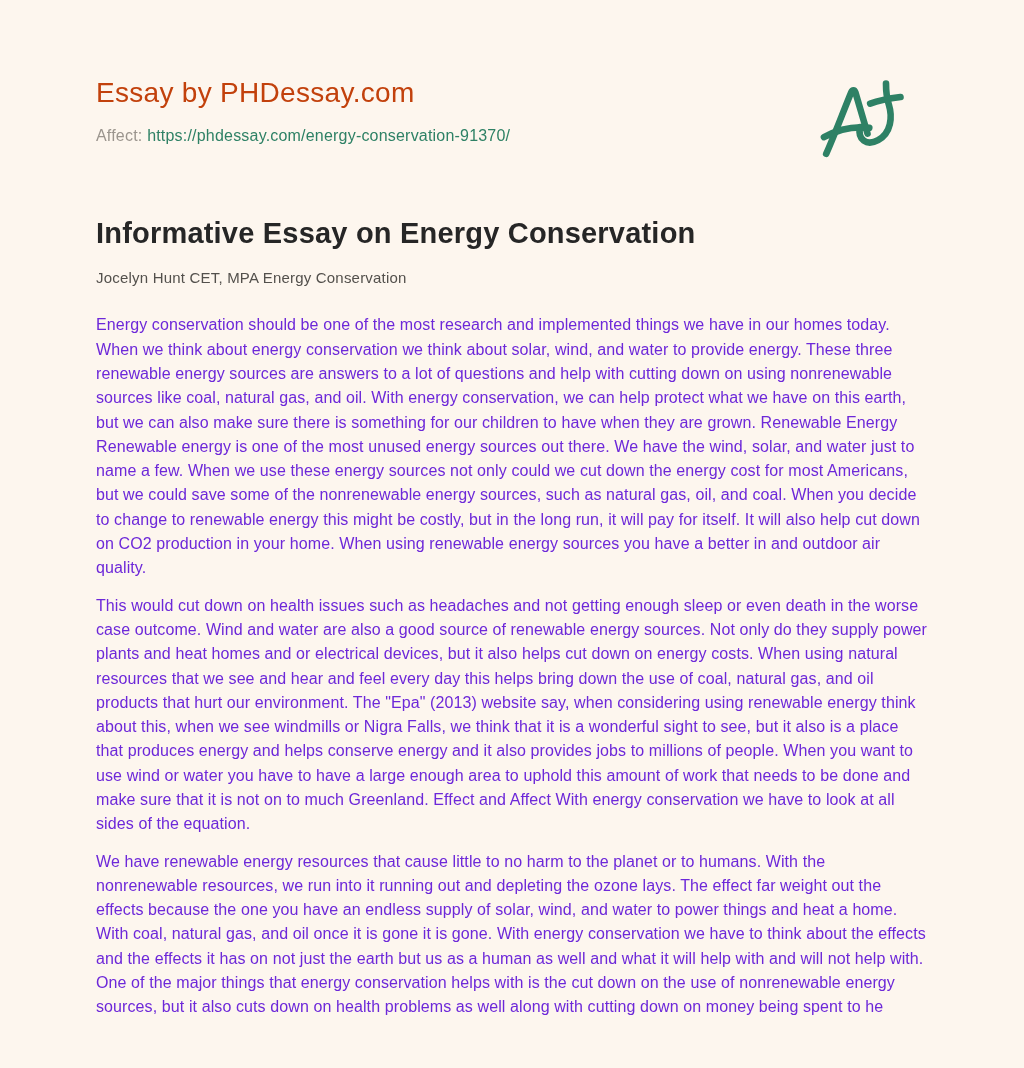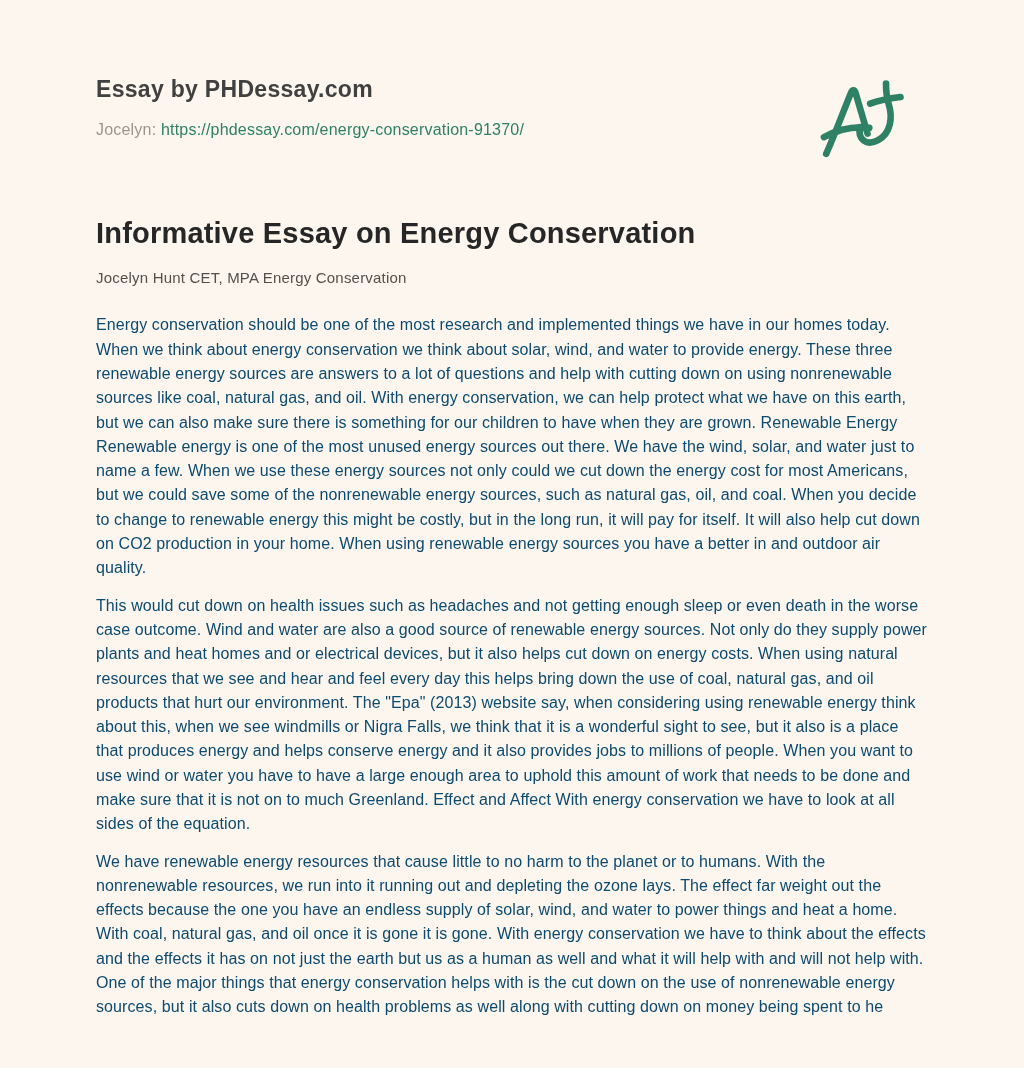--- a/index.html
+++ b/index.html
@@ -23,23 +23,23 @@
     padding: 76px 94px 0 96px;
   }
 
   .header-row {
     display: flex;
     justify-content: space-between;
     align-items: flex-start;
   }
 
   .header-title {
-    font-size: 23px;
-    font-weight: 700;
-    color: #404040;
+    font-size: 28px;
+    font-weight: 400;
+    color: #c2410c;
     letter-spacing: 0.3px;
     line-height: 1.2;
   }
 
   .source-line {
     margin-top: 17px;
     font-size: 16px;
     letter-spacing: 0.2px;
   }
 
@@ -76,35 +76,35 @@
   }
 
   .essay-body {
     margin-top: 27px;
     max-width: 838px;
   }
 
   .essay-body p {
     font-size: 16px;
     line-height: 24.3px;
-    color: #0c4a6e;
+    color: #6d28d9;
     letter-spacing: 0.1px;
     margin-bottom: 13px;
   }
 </style>
 </head>
 <body>
 
 <div class="page">
 
   <div class="header-row">
     <div>
       <div class="header-title">Essay by PHDessay.com</div>
       <div class="source-line">
-        <span class="source-label">Jocelyn:</span>
+        <span class="source-label">Affect:</span>
         <a class="source-url" href="#">https://phdessay.com/energy-conservation-91370/</a>
       </div>
     </div>
 
     <div class="logo">
       <svg width="88" height="88" viewBox="0 0 100 100" fill="none" aria-hidden="true">
         <g stroke="#2e8165" stroke-width="7.5" stroke-linecap="round" stroke-linejoin="round" fill="none">
           <path d="M7 93 C14 78 28 41 35.5 23 C36.8 20 39.2 20 40.2 23 L54 70"></path>
           <path d="M4.5 74 C22 64.5 40 61.5 56 63.5"></path>
           <path d="M57 36 C68 32 80 30 91.5 28.5"></path>

